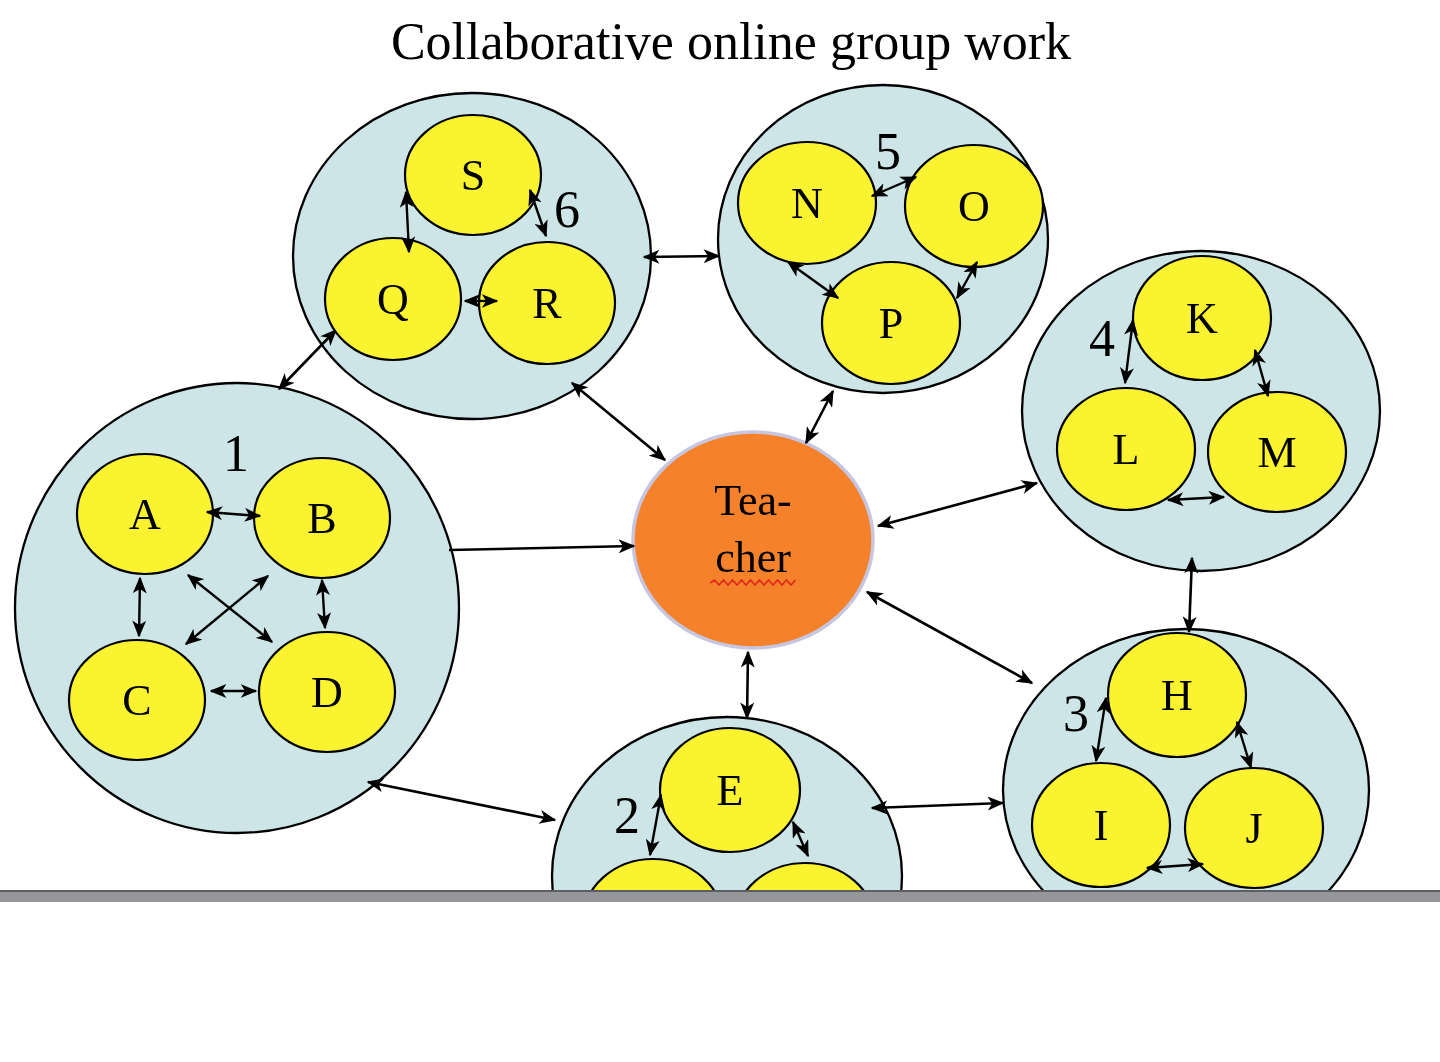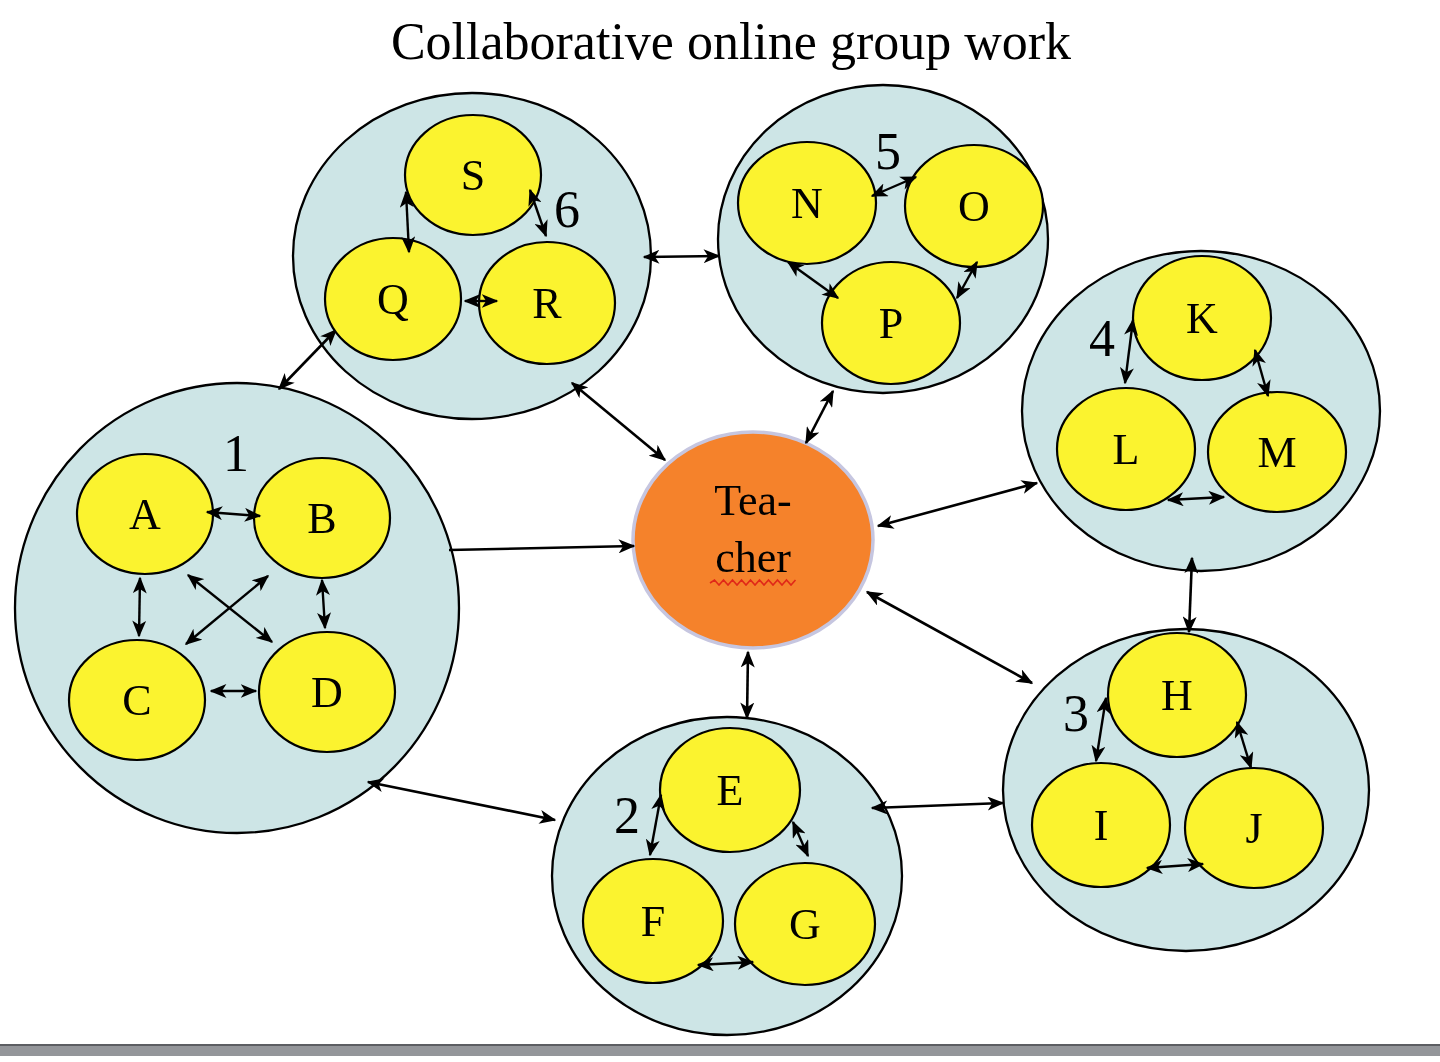--- a/index.html
+++ b/index.html
@@ -1,18 +1,18 @@
 <!DOCTYPE html>
 <html><head>
 <meta charset="utf-8">
 <style>
   html,body{margin:0;padding:0;background:#ffffff;}
   .stage{
     position:relative;
-    width:1440px;height:1056px;
+    width:1440px;height:902px;
     background:#ffffff;
     overflow:hidden;
     font-family:"Liberation Serif","DejaVu Serif",serif;
   }
   .title{
     position:absolute;
     left:22px;right:0;top:12px;
     margin:0;
     text-align:center;
     font-size:52px;

